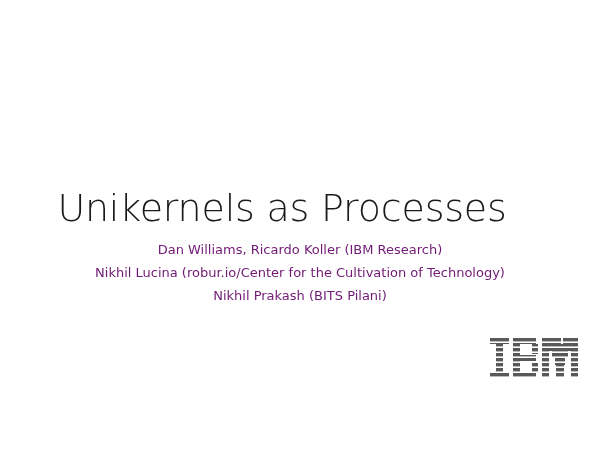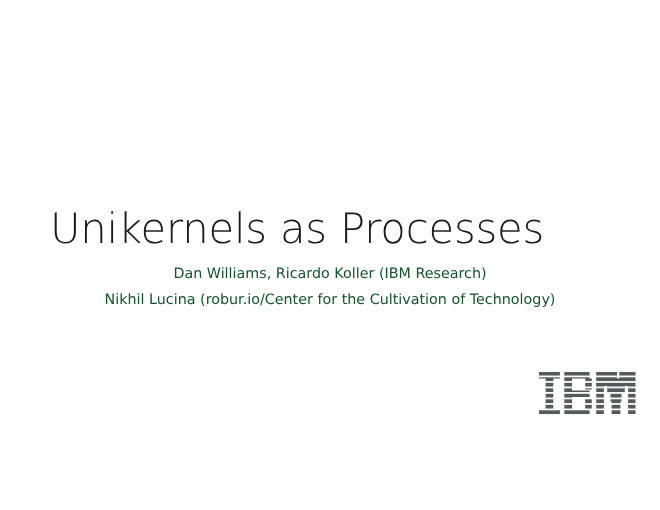--- a/index.html
+++ b/index.html
@@ -19,20 +19,21 @@
     height: 464px;
     background: #ffffff;
     box-sizing: border-box;
   }
   .title-block {
     position: absolute;
     left: 0;
     top: 184px;
     width: 540px;
     text-align: center;
+    padding-left: 12px;
   }
   .slide-title {
     font-family: "DejaVu Sans", sans-serif;
     font-size: 38px;
     font-weight: 300;
     letter-spacing: -0.2px;
     color: #1a1a1a;
     line-height: 48px;
     white-space: nowrap;
   }
@@ -40,21 +41,21 @@
     position: absolute;
     left: 0;
     top: 238px;
     width: 600px;
     text-align: center;
   }
   .author-line {
     font-family: "DejaVu Sans", sans-serif;
     font-size: 13px;
     font-weight: 400;
-    color: #14532d;
+    color: #701a75;
     line-height: 23px;
     white-space: nowrap;
   }
   
   .ibm-logo {
     position: absolute;
     left: 490px;
     top: 338px;
     width: 88px;
     height: 40px;
@@ -70,20 +71,21 @@
 
 <div class="slide">
 
   <div class="title-block">
     <div class="slide-title">Unikernels as Processes</div>
   </div>
 
   <div class="authors-block">
     <div class="author-line">Dan Williams, Ricardo Koller (IBM Research)</div>
     <div class="author-line">Nikhil Lucina (robur.io/Center for the Cultivation of Technology)</div>
+    <div class="author-line">Nikhil Prakash (BITS Pilani)</div>
   </div>
 
   <div class="ibm-logo">
     <svg viewBox="0 0 88 40" xmlns="http://www.w3.org/2000/svg" aria-hidden="true">
       <defs>
 
         <clipPath id="ibmLetters">
 
           <path d="M0,0 H19 V6 H0 Z"></path>
           <path d="M6,6 H13 V34 H6 Z"></path>

